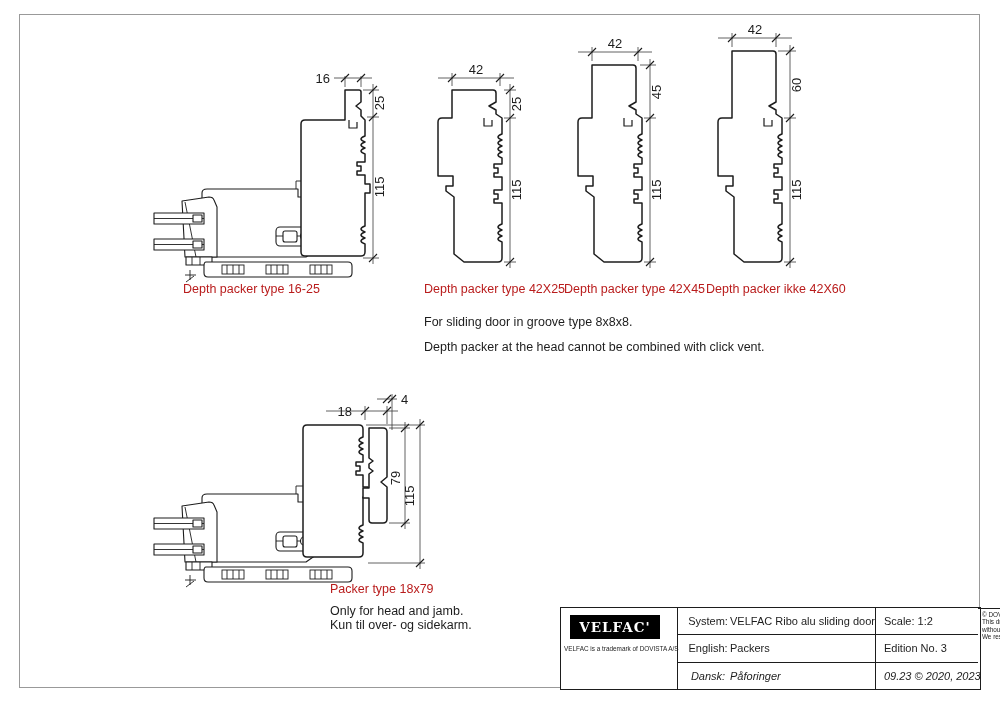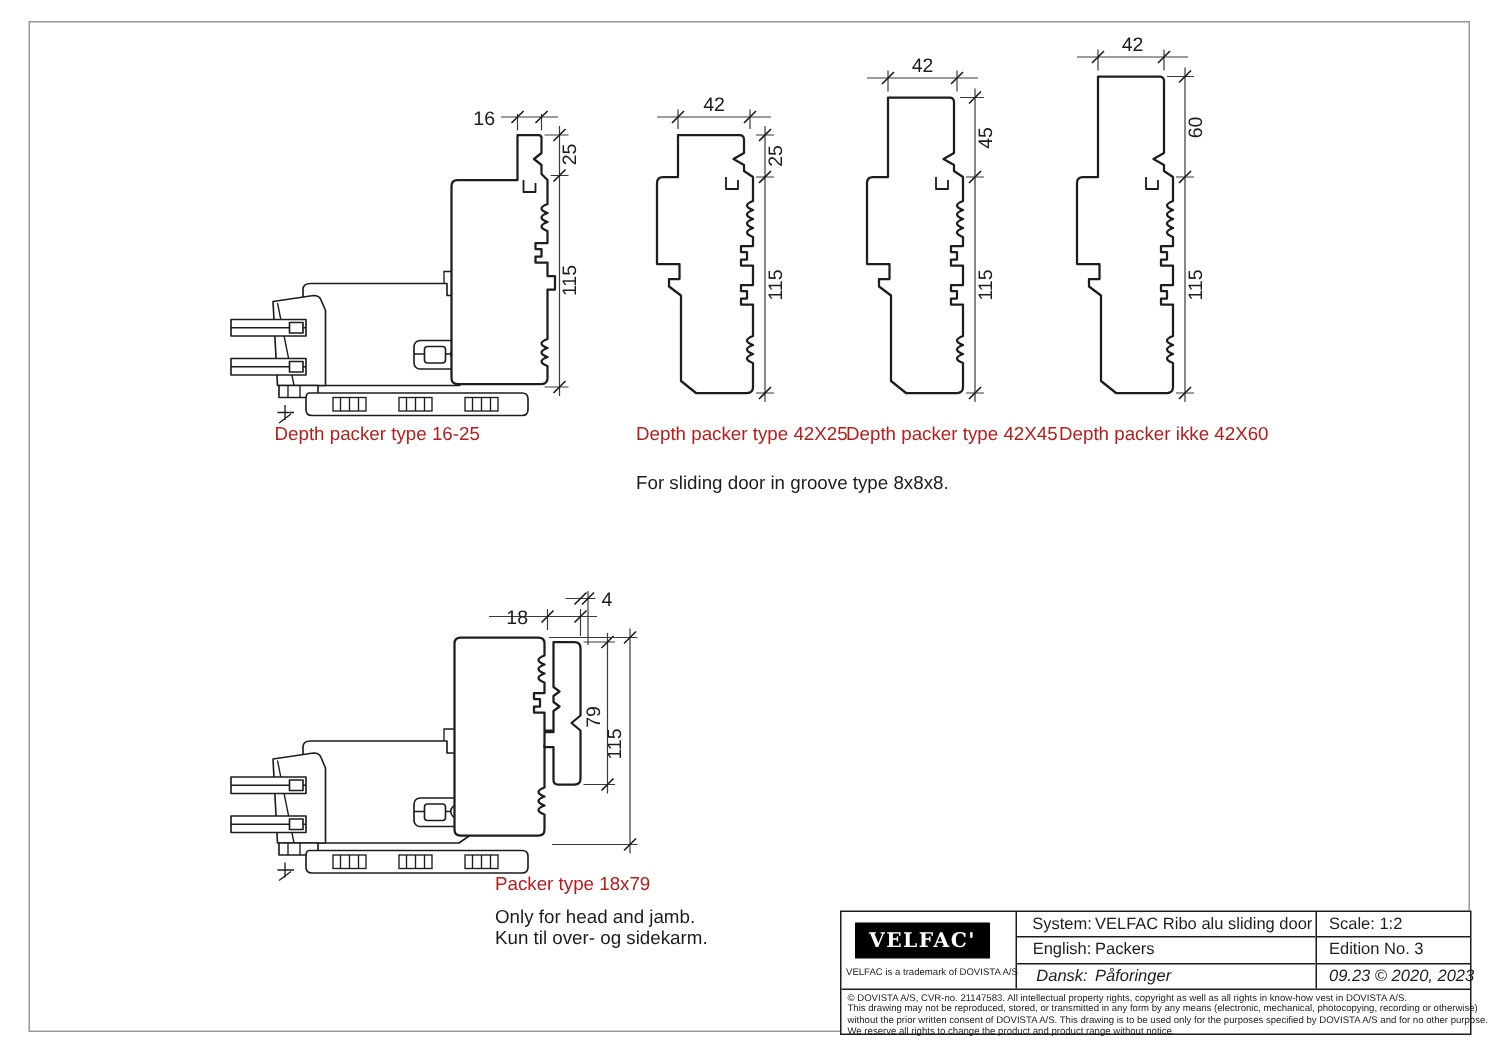--- a/index.html
+++ b/index.html
@@ -13,21 +13,21 @@
   svg{display:block;overflow:visible;}
   svg text{font-family:"Liberation Sans",sans-serif;fill:#1d1d1d;font-size:13px;}
   .profile{fill:#fff;stroke:#1d1d1d;stroke-width:1.5;stroke-linejoin:round;}
   .detail{fill:none;stroke:#1d1d1d;stroke-width:1.2;stroke-linejoin:round;}
   .asm{fill:#fff;stroke:#1d1d1d;stroke-width:1.1;stroke-linejoin:round;}
   .asm-line{fill:none;stroke:#1d1d1d;stroke-width:0.9;}
   .dim{fill:none;stroke:#3a3a3a;stroke-width:0.8;}
   .tick{fill:none;stroke:#1d1d1d;stroke-width:1.1;}
   
   .titleblock{position:absolute;left:560px;top:607px;width:421px;height:83px;
-              border:1.6px solid #1d1d1d;background:#fff;display:flex;flex-direction:column;box-sizing:border-box;}
+              border:1.6px solid #1d1d1d;background:#fff;display:flex;flex-direction:row;box-sizing:border-box;}
   .tb-top{display:flex;flex:0 0 51px;}
   .tb-logo-cell{width:117px;border-right:1.2px solid #1d1d1d;position:relative;box-sizing:border-box;}
   .tb-logo-box{position:absolute;left:9px;top:7px;width:90px;height:24px;background:#000;color:#fff;
                display:flex;align-items:center;justify-content:center;
                font-family:"DejaVu Serif",serif;font-weight:bold;font-size:13.5px;letter-spacing:1px;}
   .tb-logo-sub{position:absolute;left:3px;top:37px;width:113px;font-size:6.4px;white-space:nowrap;}
   .tb-mid{flex:1;display:flex;flex-direction:column;border-right:1.2px solid #1d1d1d;box-sizing:border-box;text-align:center;}
   .tb-right{width:102px;display:flex;flex-direction:column;box-sizing:border-box;}
   .tb-row{flex:1;display:flex;align-items:center;border-bottom:1.1px solid #1d1d1d;
           font-size:11px;padding-left:8px;box-sizing:border-box;white-space:nowrap;}
@@ -152,20 +152,21 @@
     <g>
       <path class="dim" d="M 778 51 H 796 M 784 118 H 796 M 784 262 H 796 M 790 45 V 268"></path>
       <path class="tick" d="M 786 55 L 794 47 M 786 122 L 794 114 M 786 266 L 794 258"></path>
       <text transform="translate(801 85) rotate(-90)" text-anchor="middle">60</text>
       <text transform="translate(801 190) rotate(-90)" text-anchor="middle">115</text>
     </g>
   </svg>
   <div class="abs draw-label" style="left:706px;top:282px">Depth packer ikke 42X60</div>
 
   <div class="abs note" style="left:424px;top:315px">For sliding door in groove type 8x8x8.</div>
+  <div class="abs note" style="left:424px;top:340px">Depth packer at the head cannot be combined with click vent.</div>
 
   <svg class="abs" style="left:146px;top:390px" width="294" height="195" viewBox="146 390 294 195">
     <use href="#frame-asm" y="305"></use>
 
     <path class="profile" d="M 307 425 H 359 Q 363 425 363 429 V 437 q -8 3 0 6 q -8 3 0 6 q -8 3 0 6 V 462 h -7 v 4 h 4 v 5 h -4 v 4 h 7 V 487 h 5 v 10 h -5 V 525 q -8 3 0 6 q -8 3 0 6 q -8 3 0 6 V 553 Q 363 557 359 557 H 307 Q 303 557 303 553 V 429 Q 303 425 307 425 Z"></path>
 
     <path class="profile" d="M 369 428 H 383 Q 387 428 387 432 V 477 L 381 482 L 387 487 V 519 Q 387 523 383 523 H 372 Q 369 523 369 520 V 498 H 363 V 488 H 369 V 474 L 373 471 L 369 468 V 464 L 373 461 L 369 458 Z"></path>
 
     <g>
       <path class="dim" d="M 365 420 V 406 M 387 424 V 406 M 326 411 H 398"></path>

